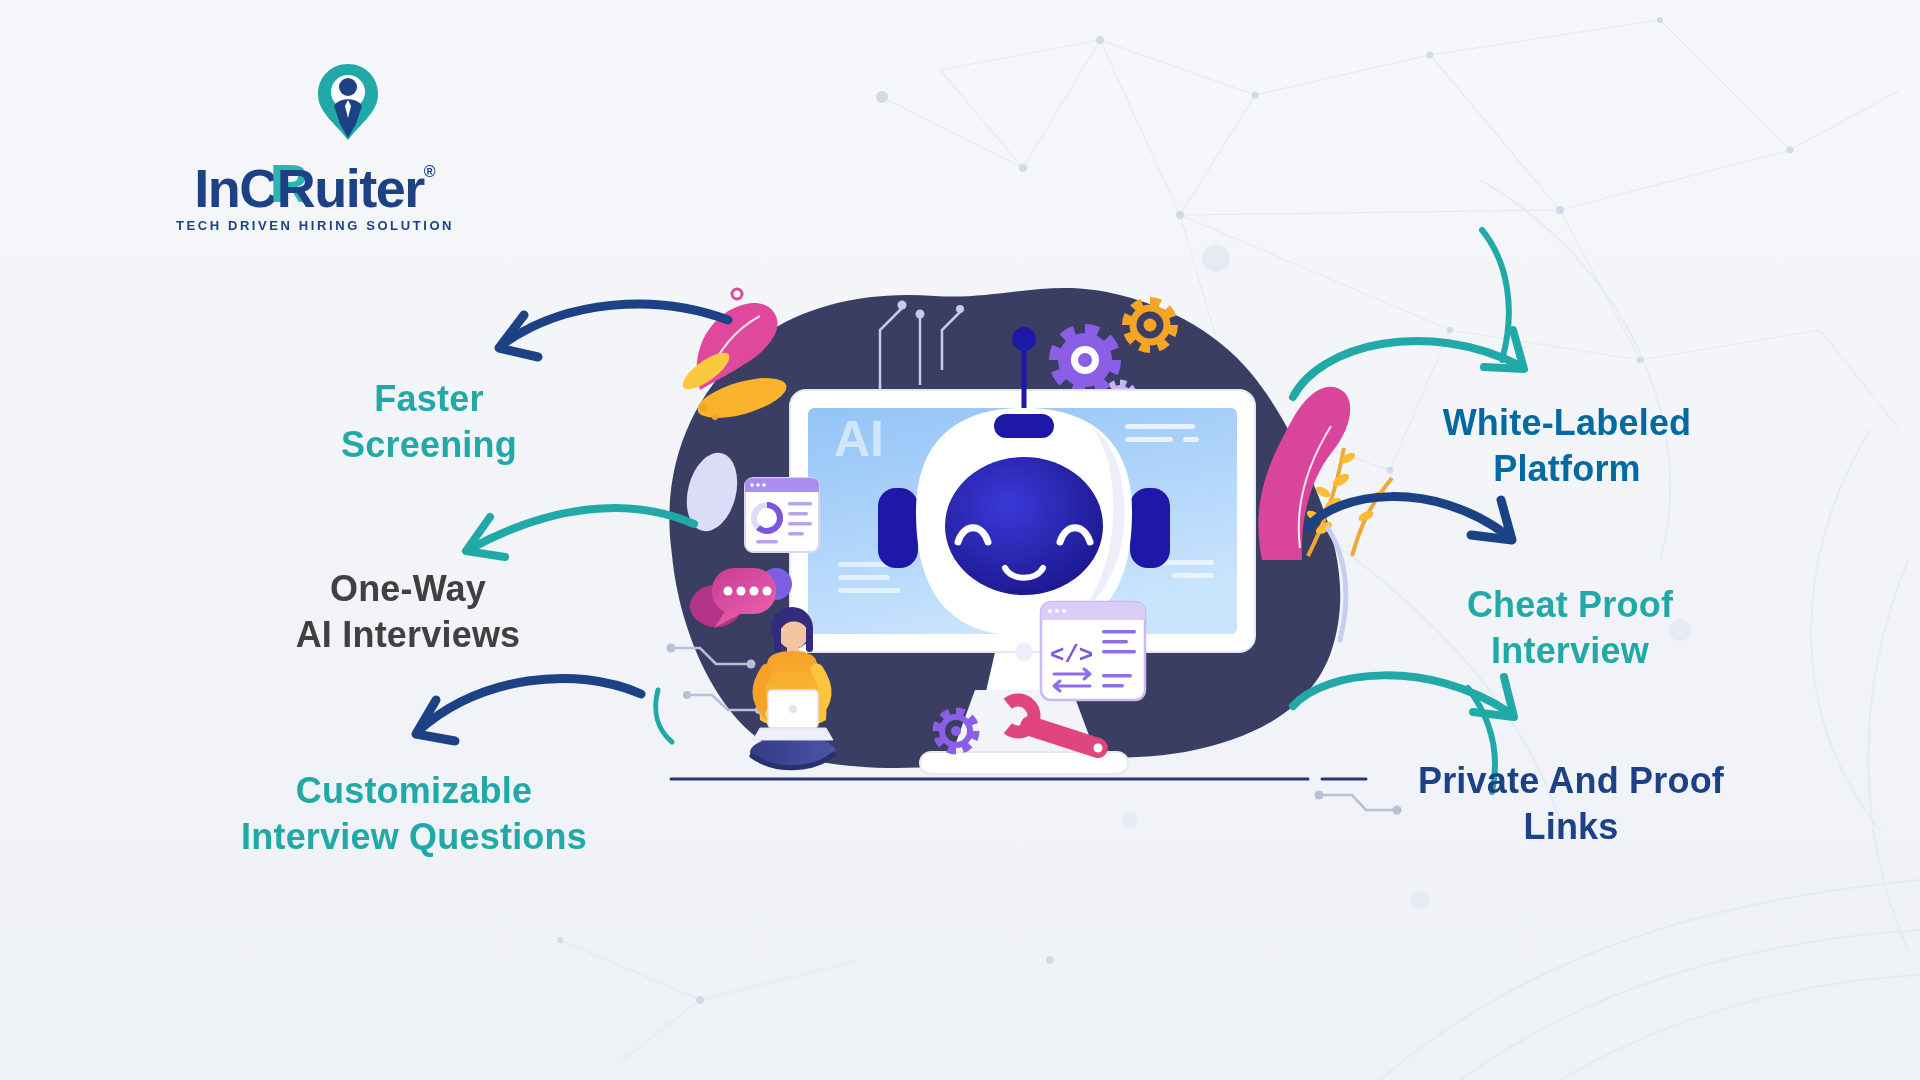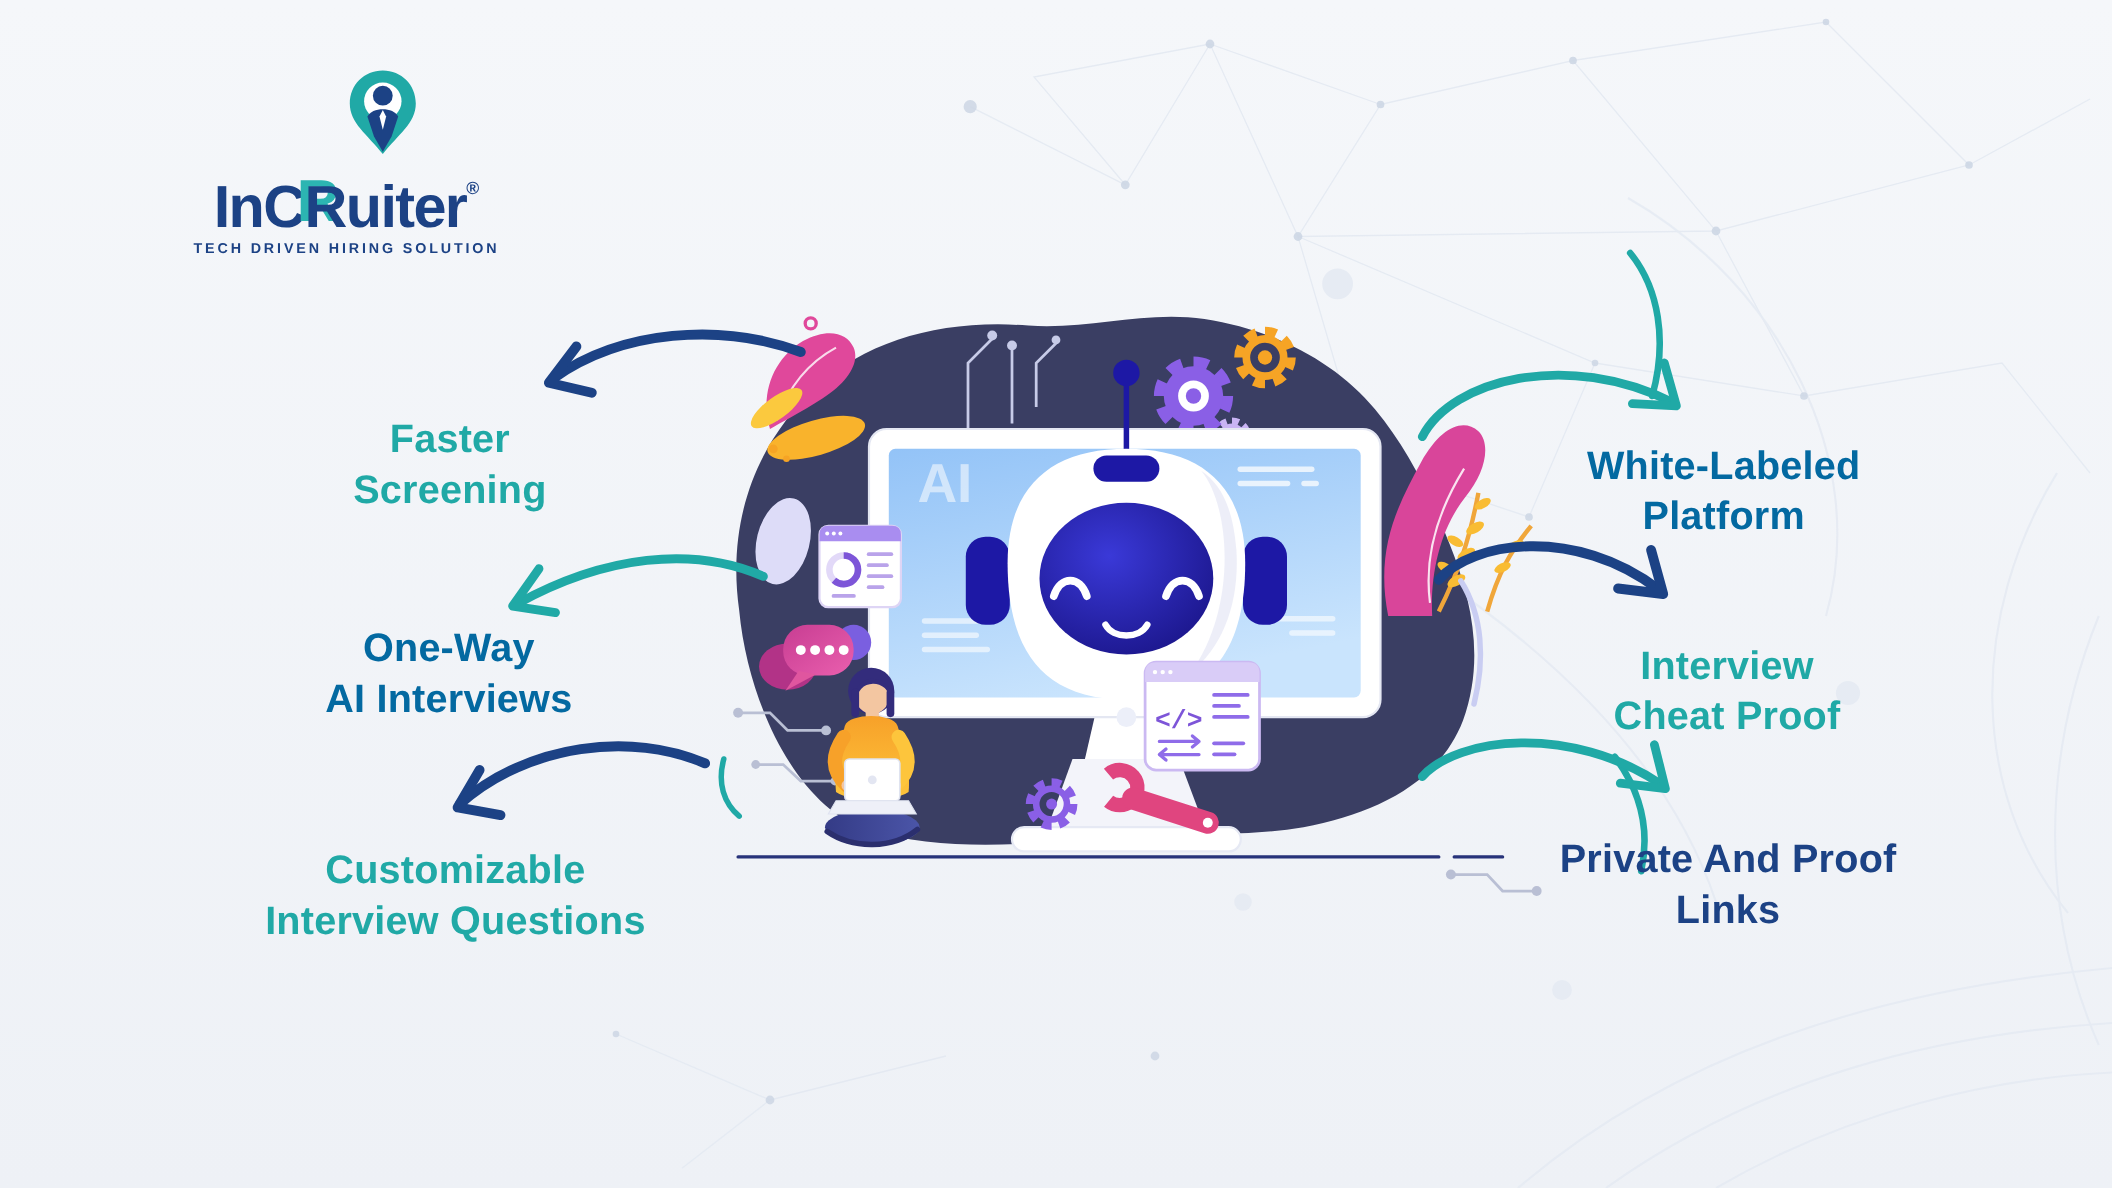--- a/index.html
+++ b/index.html
@@ -12,21 +12,21 @@
   .pin{position:absolute;left:156px;top:4px;width:64px;height:88px;}
   .wordmark{margin-top:88px;font-size:54px;font-weight:bold;letter-spacing:-1.5px;line-height:52px;color:#1c4285;position:relative;white-space:nowrap;}
   .wordmark .r-wrap{position:relative;display:inline-block;}
   .wordmark .r-teal{position:absolute;left:-7px;top:-5px;color:#2cb5b2;z-index:0;}
   .wordmark .r-navy{position:relative;z-index:1;}
   .wordmark sup{font-size:16px;font-weight:bold;vertical-align:30px;letter-spacing:0;}
   .tagline{margin-top:4px;font-size:13px;font-weight:bold;letter-spacing:2.6px;color:#1c4285;white-space:nowrap;text-align:center;}
 
   
   .feature{position:absolute;text-align:center;font-weight:bold;font-size:36px;line-height:46px;letter-spacing:0.2px;z-index:6;}
-  .f-faster{left:244px;top:376px;width:330px;}
+  .f-faster{left:264px;top:376px;width:330px;}
   .f-oneway{left:243px;top:566px;width:330px;}
   .f-custom{left:204px;top:768px;width:420px;}
   .f-white{left:1402px;top:400px;width:330px;}
   .f-cheat{left:1420px;top:582px;width:300px;}
   .f-private{left:1396px;top:758px;width:350px;}
 </style>
 </head>
 <body>
 
 <div class="stage">
@@ -353,34 +353,34 @@
     <div class="wordmark">
       <span>In</span><span>C</span><span class="r-wrap"><span class="r-teal">R</span><span class="r-navy">R</span></span><span>uiter</span><sup>®</sup>
     </div>
     <div class="tagline">TECH DRIVEN HIRING SOLUTION</div>
   </div>
 
   <div class="feature f-faster" style="color: rgb(32, 169, 166);">
     <div>Faster</div>
     <div>Screening</div>
   </div>
-  <div class="feature f-oneway" style="color: #0369a1;">
+  <div class="feature f-oneway" style="color: #404040;">
     <div>One-Way</div>
     <div>AI Interviews</div>
   </div>
   <div class="feature f-custom" style="color: rgb(32, 169, 166);">
     <div>Customizable</div>
     <div>Interview Questions</div>
   </div>
   <div class="feature f-white" style="color: #0369a1;">
     <div>White-Labeled</div>
     <div>Platform</div>
   </div>
   <div class="feature f-cheat" style="color: rgb(32, 169, 166);">
+    <div>Cheat Proof</div>
     <div>Interview</div>
-    <div>Cheat Proof</div>
   </div>
   <div class="feature f-private" style="color: rgb(28, 66, 133);">
     <div>Private And Proof</div>
     <div>Links</div>
   </div>
 
 </div>
 
 </body></html>

